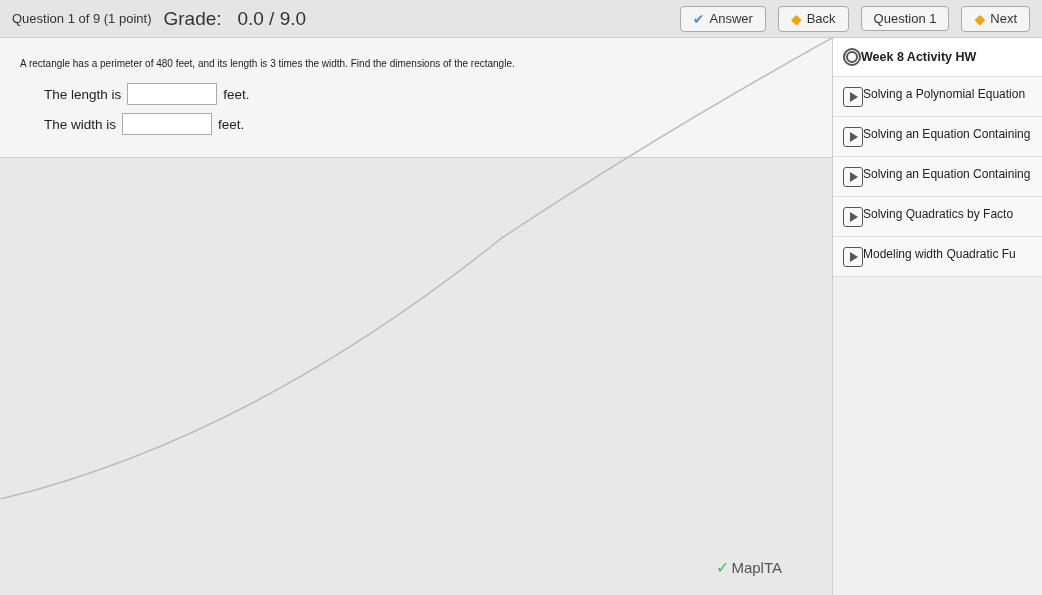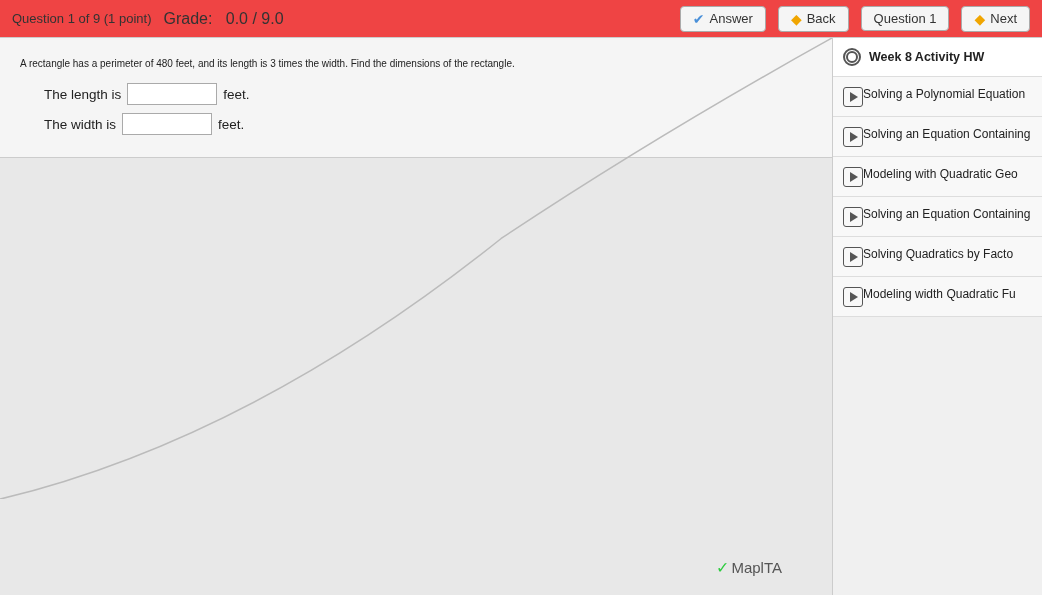--- a/index.html
+++ b/index.html
@@ -10,33 +10,33 @@
       height: 595px;
       overflow: hidden;
       display: flex;
       flex-direction: column;
     }
 
     
     .top-bar {
       display: flex;
       align-items: center;
-      background: #ef4444;
+      background: #e5e5e5;
       border-bottom: 1px solid #cccccc;
       padding: 6px 12px;
       gap: 12px;
       height: 38px;
       flex-shrink: 0;
     }
     .question-info {
       font-size: 13px;
       color: #333;
     }
     .grade-info {
-      font-size: 16px;
+      font-size: 19px;
       color: #333;
       margin-right: auto;
     }
     .top-btn {
       display: flex;
       align-items: center;
       gap: 5px;
       padding: 4px 12px;
       border: 1px solid #aaa;
       border-radius: 4px;
@@ -120,21 +120,20 @@
       width: 210px;
       background: #f0f0f0;
       border-left: 1px solid #ccc;
       overflow-y: auto;
       flex-shrink: 0;
     }
 
     .sidebar-header {
       display: flex;
       align-items: center;
-      gap: 8px;
       padding: 10px 10px 10px 10px;
       background: #fff;
       border-bottom: 1px solid #ddd;
     }
     .sidebar-header-icon {
       width: 18px;
       height: 18px;
       border: 2px solid #555;
       border-radius: 50%;
       display: flex;
@@ -254,24 +253,20 @@
     <div class="sidebar-item">
       <div class="play-btn"></div>
       <span class="sidebar-item-text">Solving a Polynomial Equation</span>
     </div>
     <div class="sidebar-item">
       <div class="play-btn"></div>
       <span class="sidebar-item-text">Solving an Equation Containing</span>
     </div>
     <div class="sidebar-item">
       <div class="play-btn"></div>
-      <span class="sidebar-item-text">Modeling with Quadratic Geo</span>
-    </div>
-    <div class="sidebar-item">
-      <div class="play-btn"></div>
       <span class="sidebar-item-text">Solving an Equation Containing</span>
     </div>
     <div class="sidebar-item">
       <div class="play-btn"></div>
       <span class="sidebar-item-text">Solving Quadratics by Facto</span>
     </div>
     <div class="sidebar-item">
       <div class="play-btn"></div>
       <span class="sidebar-item-text">Modeling width Quadratic Fu</span>
     </div>

